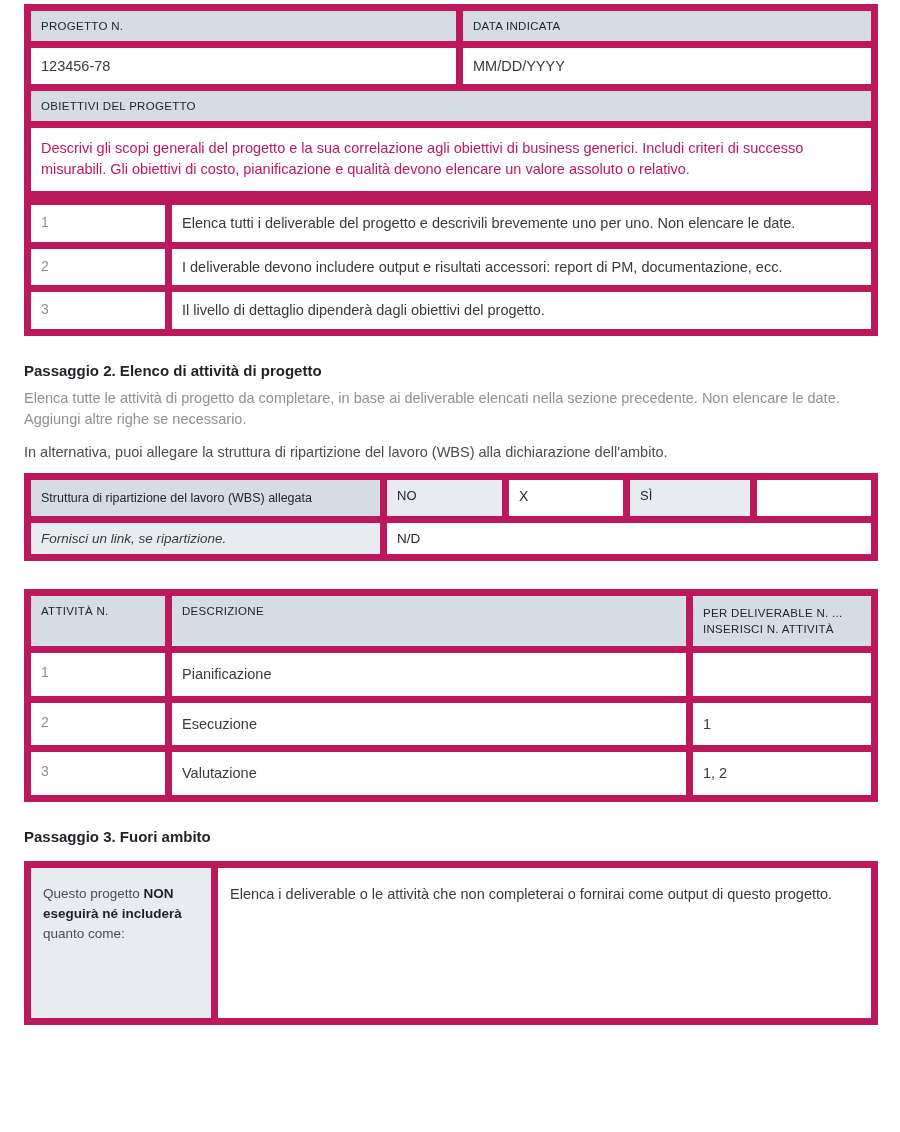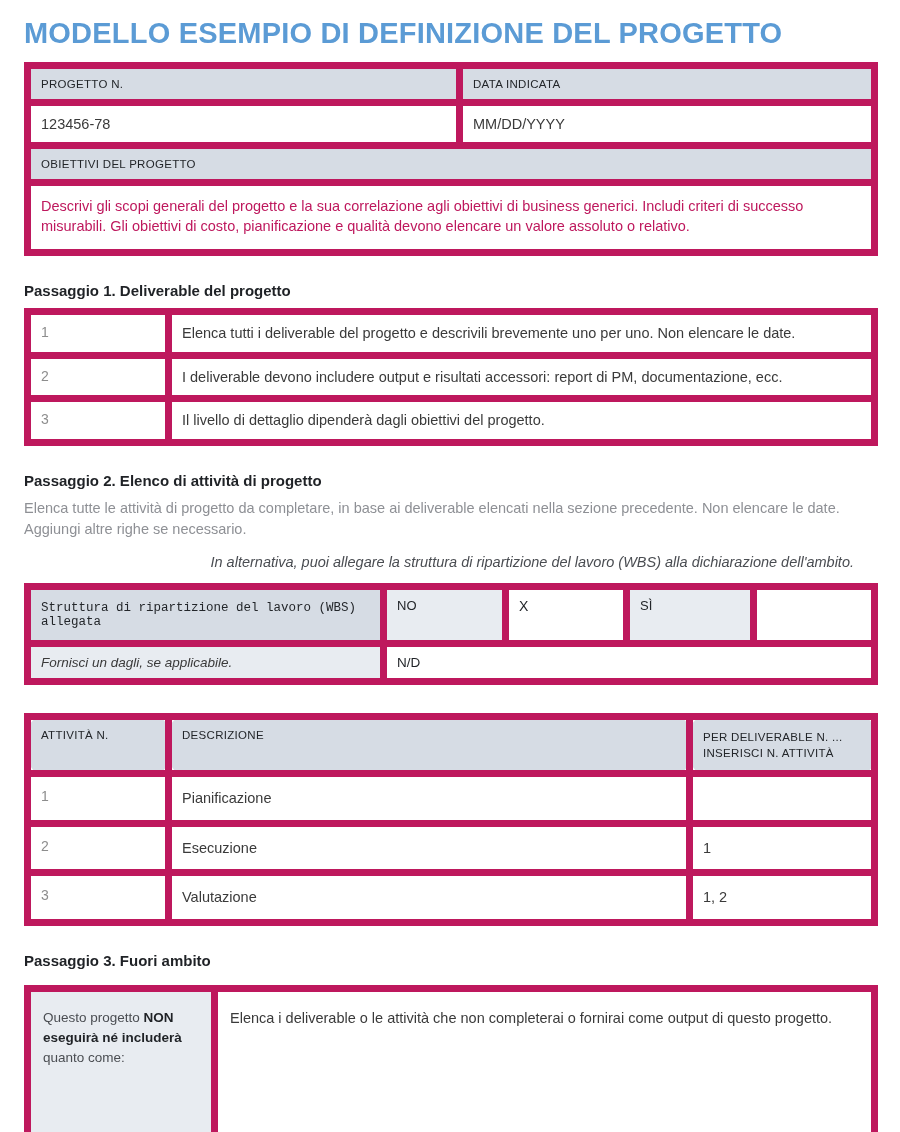--- a/index.html
+++ b/index.html
@@ -80,24 +80,22 @@
     margin: 26px 0 9px 0;
   }
   .step-para {
     font-size: 14.5px;
     color: #8e9095;
     line-height: 1.45;
     margin: 0 0 12px 0;
     max-width: 830px;
   }
   .step-para.ital {
-    font-style: italic;
     color: #4a4d52;
     margin-bottom: 10px;
-    text-align: right;
   }
 
   
   #t-info { margin-top: 4px; }
   #t-info .c1 { width: 432px; }
   #t-info .c2 { width: 415px; }
   #t-info .val { font-size: 14.5px; color: #3a3a3a; padding-top: 10px; padding-bottom: 10px; }
   #t-info .obj-body { padding: 10px 10px 12px 10px; }
 
   
@@ -114,21 +112,20 @@
   #t-wbs .w4 { width: 127px; }
   #t-wbs .w5 { width: 121px; }
   .wbs-label {
     background: #D6DCE4;
     font-size: 12.5px;
     font-weight: bold;
     color: #23262a;
     vertical-align: middle;
     padding-top: 11px !important;
     padding-bottom: 11px !important;
-    font-family: Liberation Mono, monospace;
   }
   .wbs-opt {
     background: #E8ECF1;
     font-size: 13px;
     font-weight: bold;
     color: #23262a;
     text-align: right;
     vertical-align: middle;
   }
   .wbs-blank { background: #ffffff; vertical-align: middle; }
@@ -183,21 +180,20 @@
     line-height: 1.45;
     vertical-align: top;
     padding: 16px 12px !important;
   }
 </style>
 </head>
 <body>
 
 <div class="page">
 
-  <div class="doc-title">MODELLO ESEMPIO DI DEFINIZIONE DEL PROGETTO</div>
 
   <table class="tbl" id="t-info">
     <colgroup>
         <col class="c1">
         <col class="c2">
       </colgroup>
     <tbody>
       <tr>
         <td class="hdr">PROGETTO N.</td>
         <td class="hdr">DATA INDICATA</td>
@@ -208,21 +204,20 @@
       </tr>
       <tr>
         <td class="hdr" colspan="2">OBIETTIVI DEL PROGETTO</td>
       </tr>
       <tr>
         <td class="cell-text obj-body" colspan="2">Descrivi gli scopi generali del progetto e la sua correlazione agli obiettivi di business generici.  Includi criteri di successo misurabili.  Gli obiettivi di costo, pianificazione e qualità devono elencare un valore assoluto o relativo.</td>
       </tr>
     </tbody>
   </table>
 
-  <div class="step-head">Passaggio 1. Deliverable del progetto</div>
 
   <table class="tbl" id="t-deliv">
     <colgroup>
         <col class="c1">
         <col class="c2">
       </colgroup>
     <tbody>
       <tr>
         <td class="num">1</td>
         <td class="body-cell">Elenca tutti i deliverable del progetto e descrivili brevemente uno per uno. Non elencare le date.</td>
@@ -252,21 +247,21 @@
       </colgroup>
     <tbody>
       <tr>
         <td class="wbs-label">Struttura di ripartizione del lavoro (WBS) allegata</td>
         <td class="wbs-opt">NO</td>
         <td class="wbs-mark">X</td>
         <td class="wbs-opt">SÌ</td>
         <td class="wbs-blank"></td>
       </tr>
       <tr>
-        <td class="wbs-link-label">Fornisci un dagli, se applicabile.</td>
+        <td class="wbs-link-label">Fornisci un link, se ripartizione.</td>
         <td class="wbs-link-val" colspan="4">N/D</td>
       </tr>
     </tbody>
   </table>
 
   <table class="tbl" id="t-act">
     <colgroup>
         <col class="a1">
         <col class="a2">
         <col class="a3">

